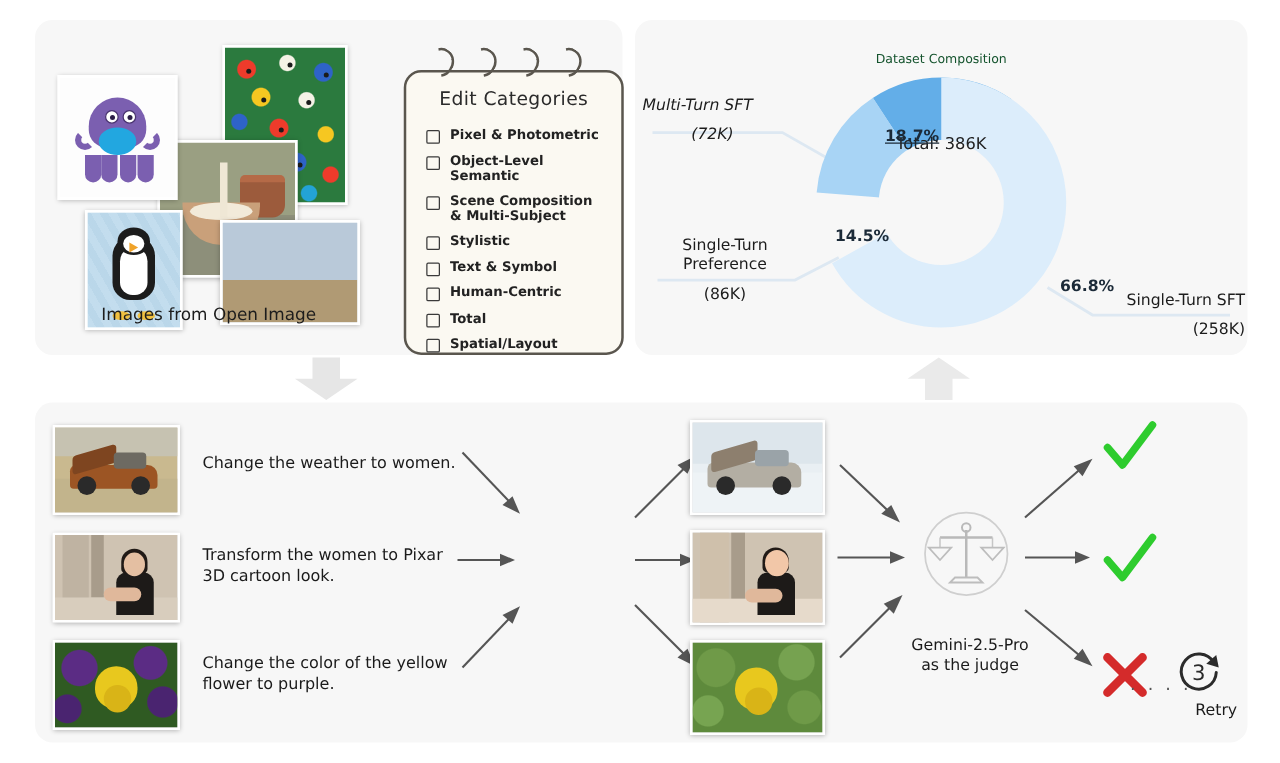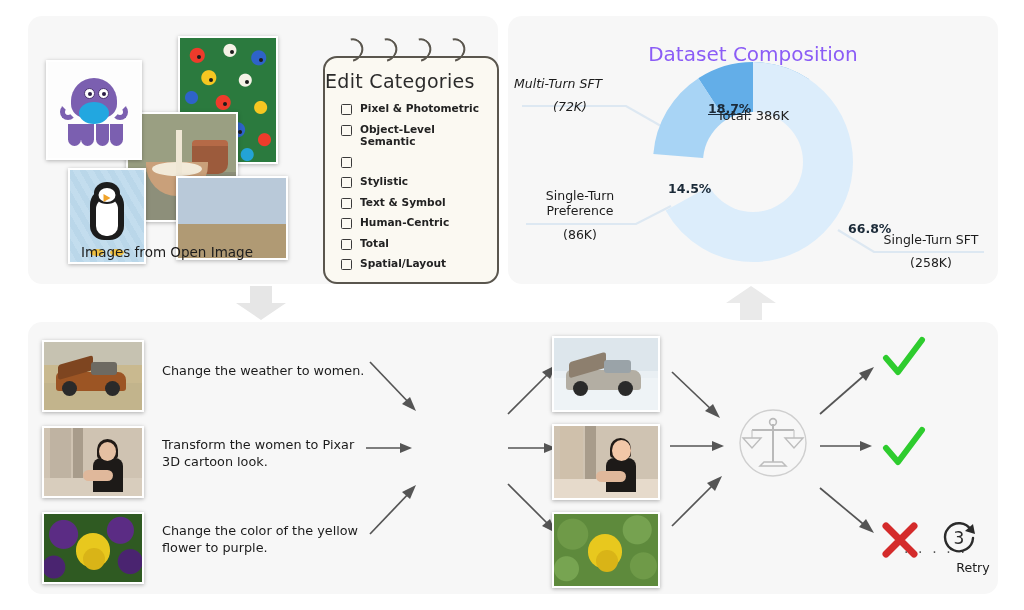--- a/index.html
+++ b/index.html
@@ -114,51 +114,51 @@
   #notebook {
     position:absolute; left:295px; top:40px; width:176px; height:228px;
     background:#fbf9f2; border:2.5px solid #5a564e; border-radius:14px;
   }
   .spiral-wrap { position:absolute; left:8px; top:-20px; width:160px; height:26px; }
   .spiral { position:absolute; top:0; width:22px; height:24px;
      border:2.5px solid #5a564e; border-radius:50%;
      border-bottom-color:transparent; border-left-color:transparent;
      transform: rotate(35deg); background:transparent; }
   .notebook-title {
-    position:absolute; left:0; right:0; top:12px; 
-    font-size:19px; color:#2b2b2b; letter-spacing:.3px;
+    position:absolute; left:0; right:0; top:12px; text-align:center;
+    font-size:15px; color:#2b2b2b; letter-spacing:.3px;
   }
   .cat-list { position:absolute; left:16px; top:44px; right:8px;font-weight:bold; }
   .cat-row { display:flex; align-items:flex-start; margin-bottom:7.5px; }
   .cat-box { width:11px; height:11px; border:1.8px solid #3a3a3a; border-radius:1.5px;
       margin-right:8px; flex:none; margin-top:2px; background:#fbf9f2; }
   .cat-text { font-size:10.6px; color:#222; line-height:12.4px; white-space:pre-line; }
 
   
   #panel-chart { left: 508px; top: 16px; width: 490px; height: 268px; }
   .chart-title { position:absolute; left:0; right:0; top:26px; text-align:center;
-      font-size:20px; color:#8b5cf6; }
+      font-size:10px; color:#14532d; }
 
   .donut-wrap { position:absolute; left:145px; top:46px; width:200px; height:200px; }
   .donut-hole { position:absolute; left:50px; top:50px; width:100px; height:100px;
       border-radius:50%; background:#f7f7f7; }
   .donut-center { position:absolute; left:0; right:0; top:92px; text-align:center;
       font-size:13px; color:#222; }
 
   .pct { position:absolute; font-size:12.5px; color:#1b2a38; font-weight:600; }
   #pct-multi { left:200px; top:85px;text-decoration:underline; }
   #pct-pref  { left:160px; top:165px; }
   #pct-sft   { left:340px; top:205px; }
 
   .lead-label { position:absolute; font-size:12.5px; color:#1c1c1c; line-height:15px; }
   #lbl-multi { left:6px; top:60px; width:140px; text-align:left;font-style:italic; }
   #lbl-multi .sub { display:block; text-align:center; width:112px; margin-top:8px; }
   #lbl-pref  { left:12px; top:172px; width:120px; text-align:center; }
   #lbl-pref .sub { display:block; margin-top:9px; }
-  #lbl-sft   { left:358px; top:216px; width:130px; text-align:center; }
+  #lbl-sft   { left:358px; top:216px; width:130px; text-align:right; }
   #lbl-sft .sub { display:block; margin-top:8px; }
 
   
   .big-arrow { position:absolute; }
 
   
   #panel-pipeline { left: 28px; top: 322px; width: 970px; height: 272px; }
 
   .src-thumb { position:absolute; width:102px; height:72px; border:2px solid #fff;
       box-shadow:0 1px 4px rgba(0,0,0,.3); overflow:hidden; background:#ddd; }
@@ -310,20 +310,22 @@
         <div class="cat-row">
           <span class="cat-box"></span>
           <span class="cat-text">Pixel &amp; Photometric</span>
         </div>
         <div class="cat-row">
           <span class="cat-box"></span>
           <span class="cat-text">Object-Level Semantic</span>
         </div>
         <div class="cat-row">
           <span class="cat-box"></span>
+          <span class="cat-text">Scene Composition
+&amp; Multi-Subject</span>
         </div>
         <div class="cat-row">
           <span class="cat-box"></span>
           <span class="cat-text">Stylistic</span>
         </div>
         <div class="cat-row">
           <span class="cat-box"></span>
           <span class="cat-text">Text &amp; Symbol</span>
         </div>
         <div class="cat-row">
@@ -502,20 +504,22 @@
         <line x1="37" y1="18" x2="37" y2="56" stroke="#b9b9b9" stroke-width="2"></line>
         <line x1="16" y1="24" x2="58" y2="24" stroke="#b9b9b9" stroke-width="2"></line>
         <circle cx="37" cy="16" r="3.4" fill="none" stroke="#b9b9b9" stroke-width="1.6"></circle>
         <line x1="16" y1="24" x2="16" y2="32" stroke="#c6c6c6" stroke-width="1.2"></line>
         <line x1="58" y1="24" x2="58" y2="32" stroke="#c6c6c6" stroke-width="1.2"></line>
         <path d="M7 32 L25 32 L16 42 Z" fill="none" stroke="#bdbdbd" stroke-width="1.4"></path>
         <path d="M49 32 L67 32 L58 42 Z" fill="none" stroke="#bdbdbd" stroke-width="1.4"></path>
         <path d="M28 56 L46 56 L50 60 L24 60 Z" fill="none" stroke="#bdbdbd" stroke-width="1.5"></path>
       </svg>
     </div>
+    <div class="judge-caption" style="white-space:pre-line">Gemini-2.5-Pro
+as the judge</div>
 
     <svg style="position:absolute;left:790px;top:40px;width:66px;height:56px">
       <line x1="2" y1="52" x2="50" y2="10" stroke="#555" stroke-width="1.7"></line>
       <polygon points="56,5 48,19 41,11" fill="#555"></polygon>
     </svg>
     <svg style="position:absolute;left:790px;top:116px;width:62px;height:16px">
       <line x1="2" y1="8" x2="46" y2="8" stroke="#555" stroke-width="1.7"></line>
       <polygon points="54,8 42,3 42,13" fill="#555"></polygon>
     </svg>
     <svg style="position:absolute;left:790px;top:160px;width:66px;height:58px">

